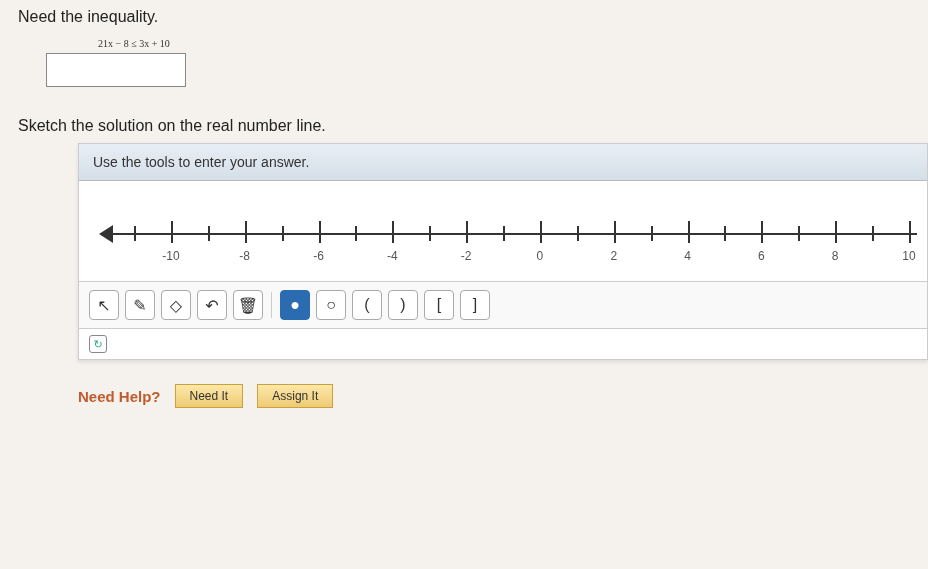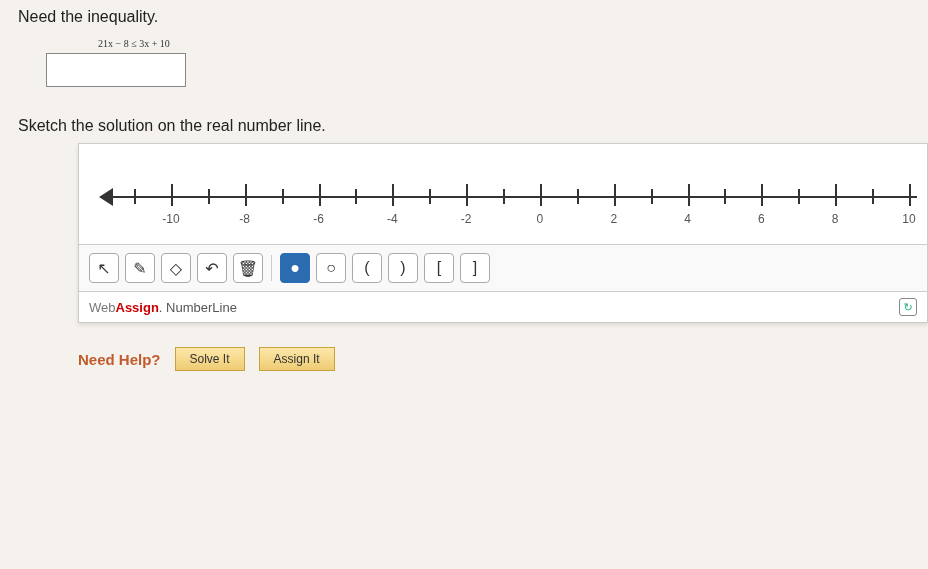--- a/index.html
+++ b/index.html
@@ -169,20 +169,21 @@
 
 
 
 <div class="question-text">Need the inequality.</div>
 <div class="math-expr">21x − 8 ≤ 3x + 10</div>
 <input class="answer-input" type="text" style="">
 
 <div class="sketch-text">Sketch the solution on the real number line.</div>
 
 <div class="numberline-container">
+  <div class="nl-header">Use the tools to enter your answer.</div>
   <div class="nl-canvas">
     <div class="nl-arrow-left"></div>
     <div class="nl-line"></div>
     <div id="ticks">
         <div class="nl-tick minor" style="left: 55px;"></div>
         <div class="nl-tick major" style="left: 91.9048px;"></div>
         <div class="nl-label" style="left: 91.9048px;">-10</div>
         <div class="nl-tick minor" style="left: 128.81px;"></div>
         <div class="nl-tick major" style="left: 165.714px;"></div>
         <div class="nl-label" style="left: 165.714px;">-8</div>
@@ -223,27 +224,24 @@
     <div class="tool-btn">🗑</div>
     <div class="tool-sep"></div>
     <div class="tool-btn selected">●</div>
     <div class="tool-btn">○</div>
     <div class="tool-btn">(</div>
     <div class="tool-btn">)</div>
     <div class="tool-btn">[</div>
     <div class="tool-btn">]</div>
   </div>
   <div class="nl-footer">
-    <div class="nl-brand">
-      <span class="web">Web</span><span class="assign">Assign</span><span class="nl">. NumberLine</span>
-    </div>
     <div class="refresh-icon">↻</div>
   </div>
 </div>
 
 <div class="need-help">
   <span class="need-help-label">Need Help?</span>
-  <button class="help-btn">Solve It</button>
+  <button class="help-btn">Need It</button>
   <button class="help-btn">Assign It</button>
 </div>
 
 
 
 
 </body></html>

